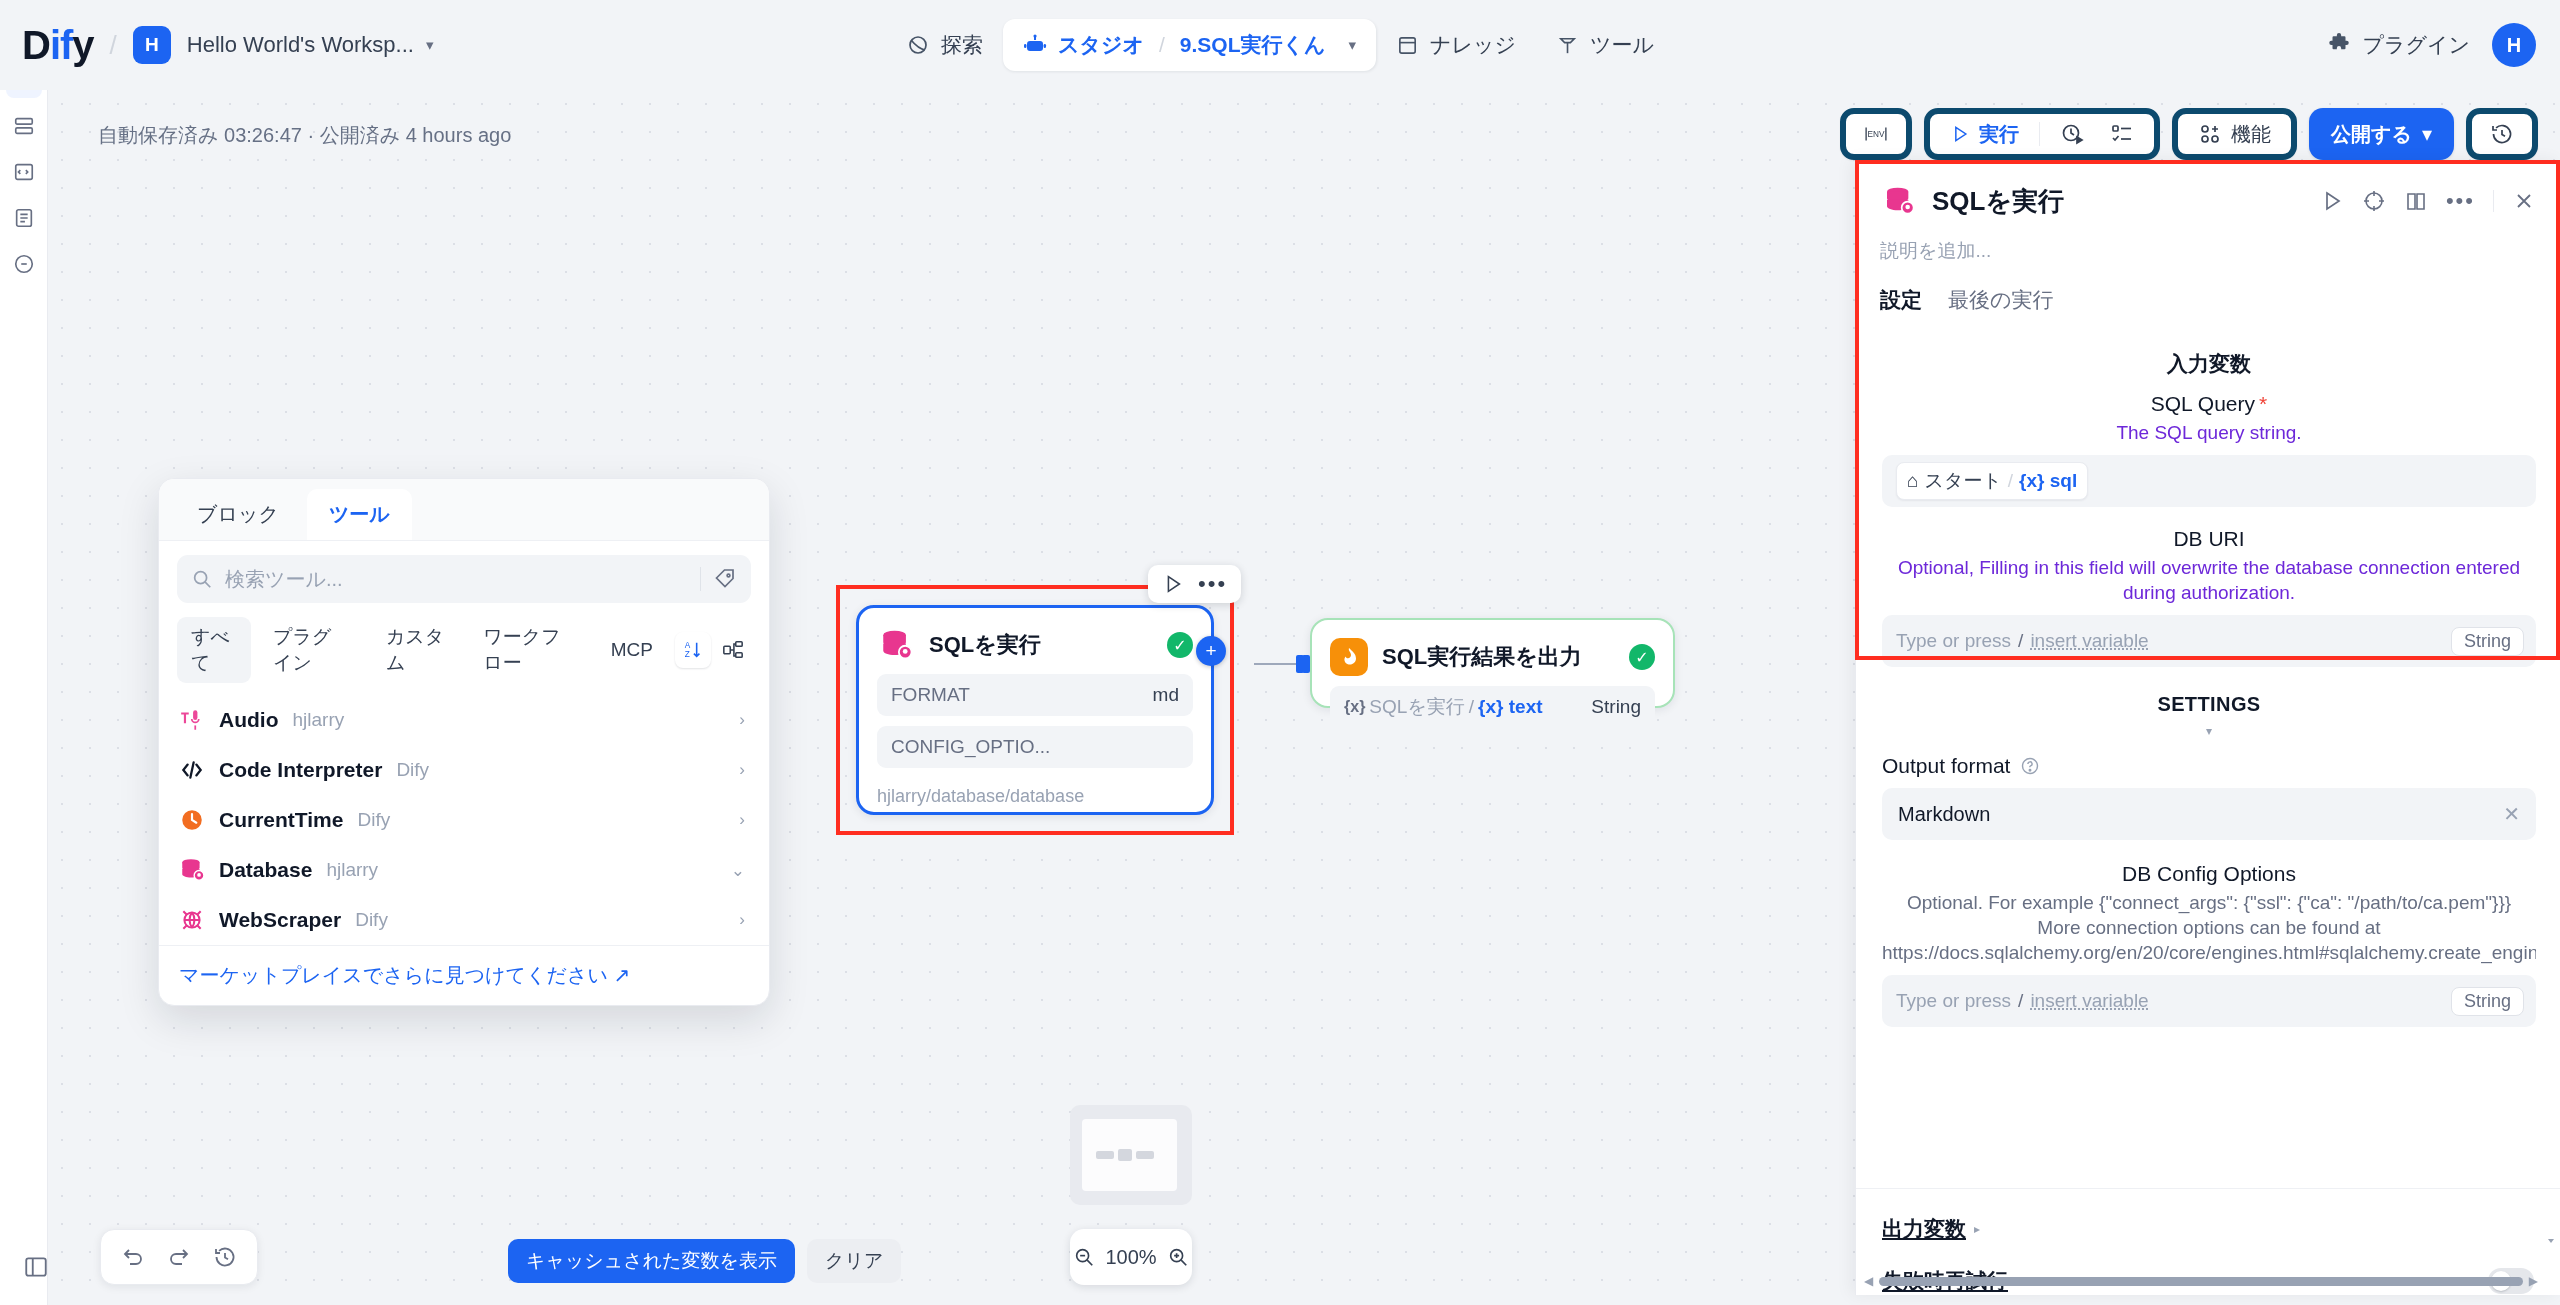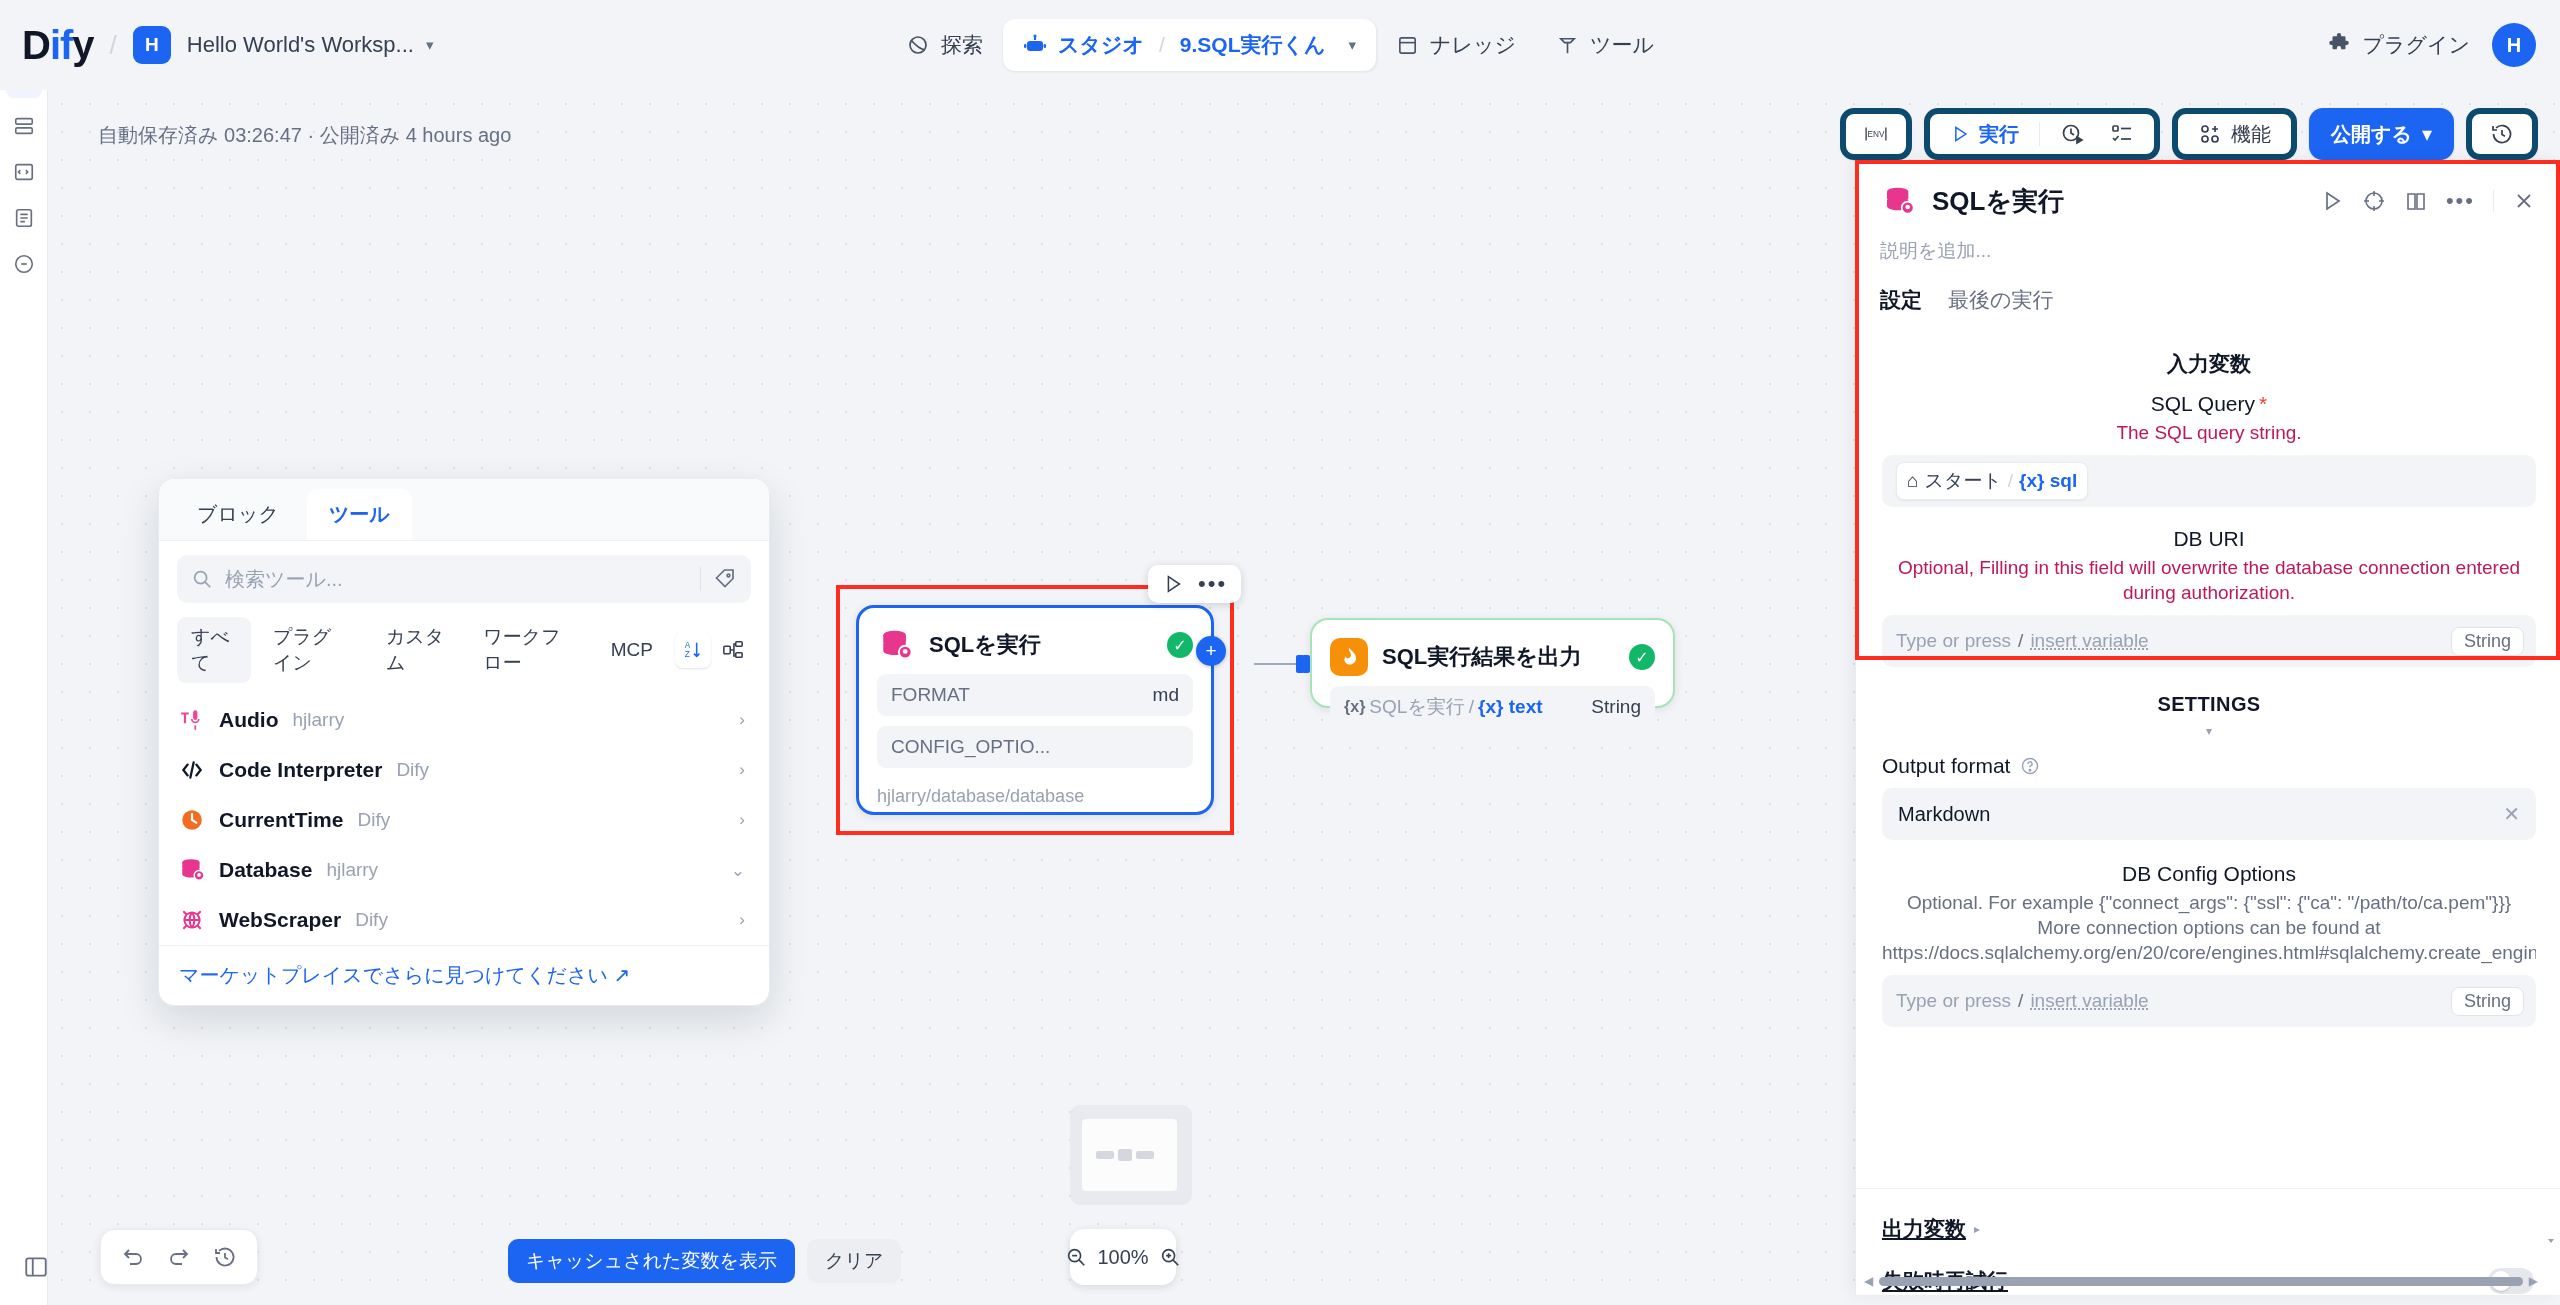--- a/index.html
+++ b/index.html
@@ -205,21 +205,21 @@
   .rp-acts { margin-left: auto; display: flex; align-items: center; gap: 18px; color: #676f83; }
   .rp-sep { width: 1px; height: 22px; background: #e9ebf0; }
   .rp-desc { padding: 18px 24px 0 24px; font-size: 19px; color: #98a2b3; }
   .rp-tabs { display: flex; gap: 26px; padding: 22px 24px 0 24px; }
   .rp-tab { font-size: 21px; color: #676f83; padding-bottom: 8px; }
   .rp-tab.active { color: #101828; font-weight: 700; }
   .rp-body { flex: 1; overflow: hidden; padding: 10px 24px 0 26px; text-align: center; }
   .sec-ttl { font-size: 21px; font-weight: 700; color: #101828; margin: 18px 0 14px 0; }
   .fld-label { font-size: 21px; color: #101828; margin-bottom: 4px; }
   .req { color: #f04438; margin-left: 4px; }
-  .fld-help { font-size: 19px; color: #be185d; line-height: 1.32; margin-bottom: 10px; }
+  .fld-help { font-size: 19px; color: #6d28d9; line-height: 1.32; margin-bottom: 10px; }
   .fld-input {
     background: #f2f4f7; border-radius: 10px; height: 52px;
     display: flex; align-items: center; padding: 0 12px 0 14px;
     font-size: 19px; color: #98a2b3; margin-bottom: 20px;
   }
   .pill {
     background: #fff; border: 1px solid #e9ebf0; border-radius: 8px;
     padding: 5px 10px; display: flex; align-items: center; gap: 6px;
     font-size: 19px; box-shadow: 0 1px 2px rgba(16,24,40,.06);
   }
@@ -263,21 +263,21 @@
   .minimap {
     position: absolute; left: 1070px; bottom: 100px; width: 122px; height: 100px;
     background: #e8eaef; border-radius: 10px; z-index: 22;
   }
   .minimap .inner {
     position: absolute; left: 12px; top: 14px; width: 95px; height: 72px;
     background: #fcfcfd; border-radius: 4px;
   }
   .mm-blk { position: absolute; background: #d4d7de; border-radius: 2px; }
   .zoombar {
-    position: absolute; left: 1070px; bottom: 20px; width: 106px; height: 56px;
+    position: absolute; left: 1070px; bottom: 20px; width: 122px; height: 56px;
     background: #fff; border-radius: 14px; box-shadow: 0 2px 8px rgba(16,24,40,.12);
     display: flex; align-items: center; justify-content: center; gap: 10px;
     font-size: 20px; color: #354052; z-index: 22;
   }
 
   
   .undo-bar {
     position: absolute; left: 100px; bottom: 20px; height: 56px;
     background: #fff; border: 1px solid #e9ebf0; border-radius: 14px;
     display: flex; align-items: center; gap: 22px; padding: 0 20px;

